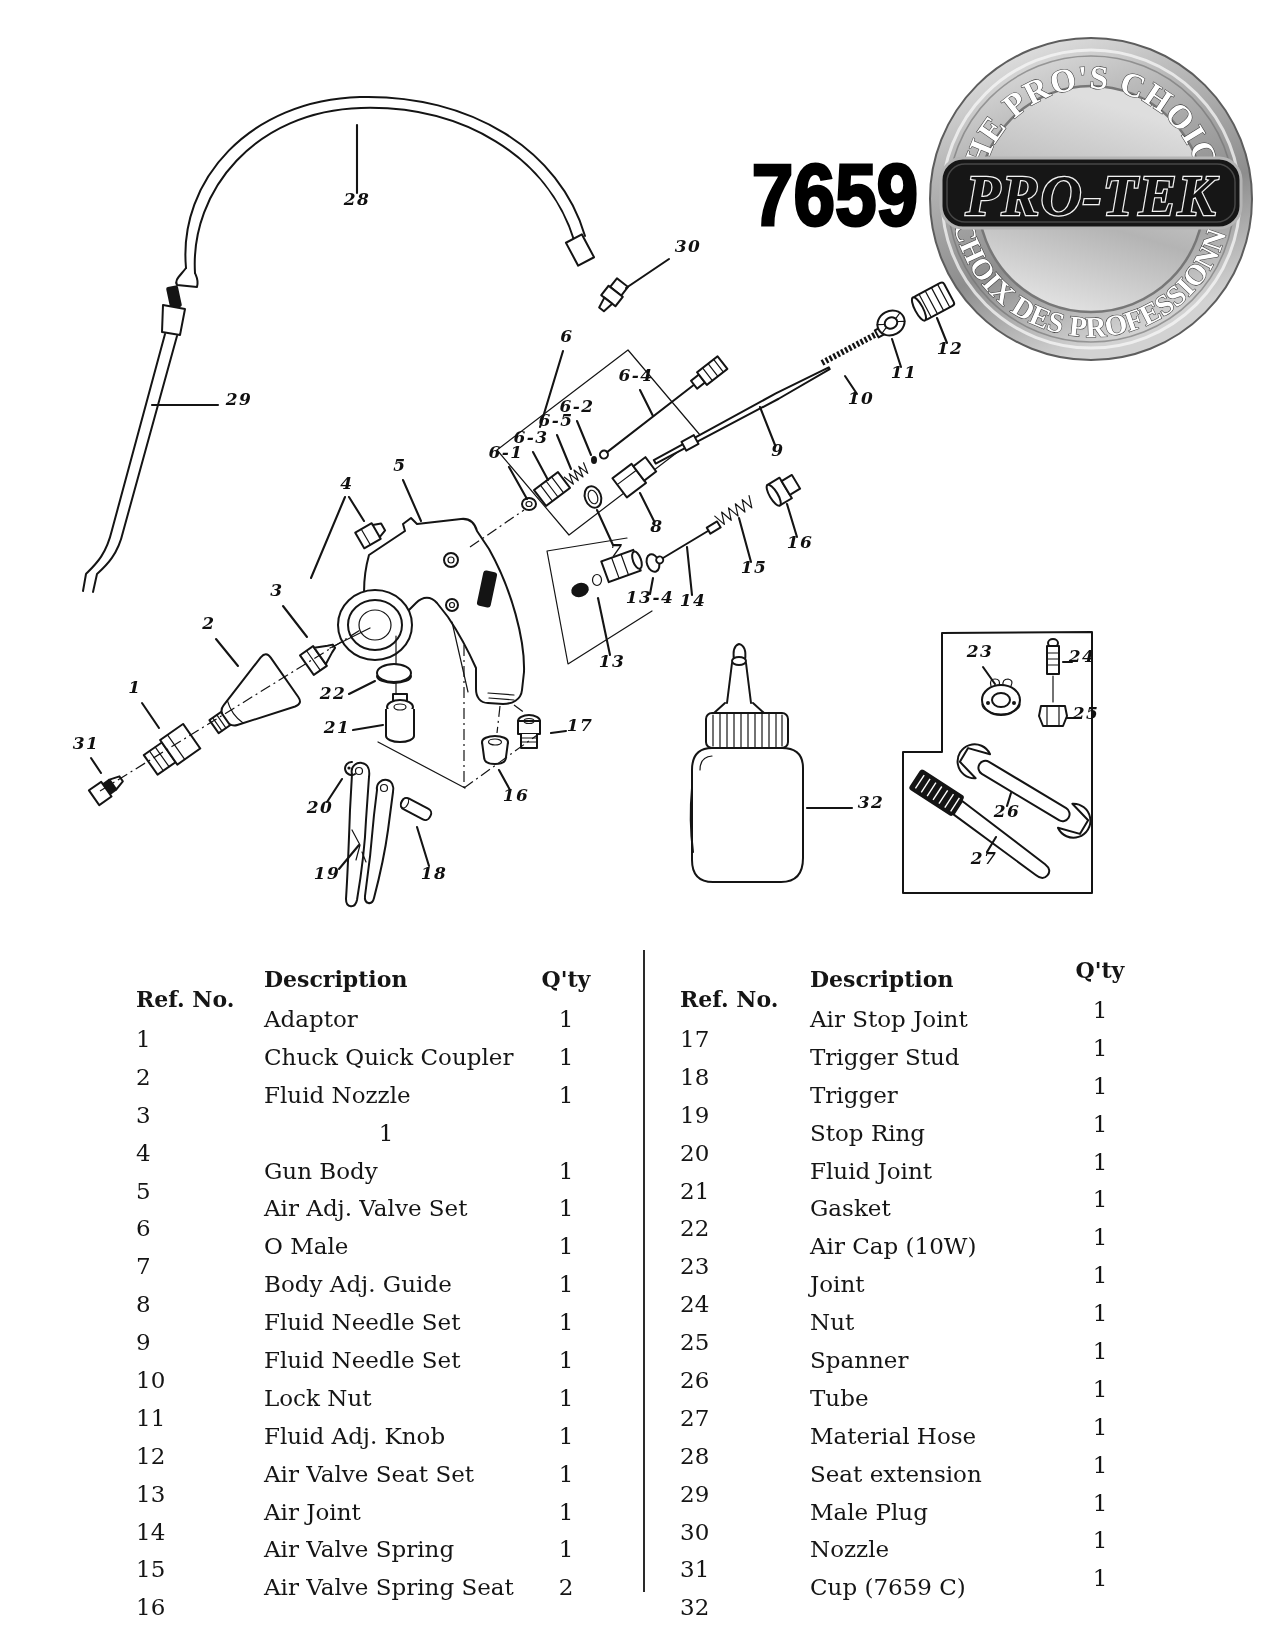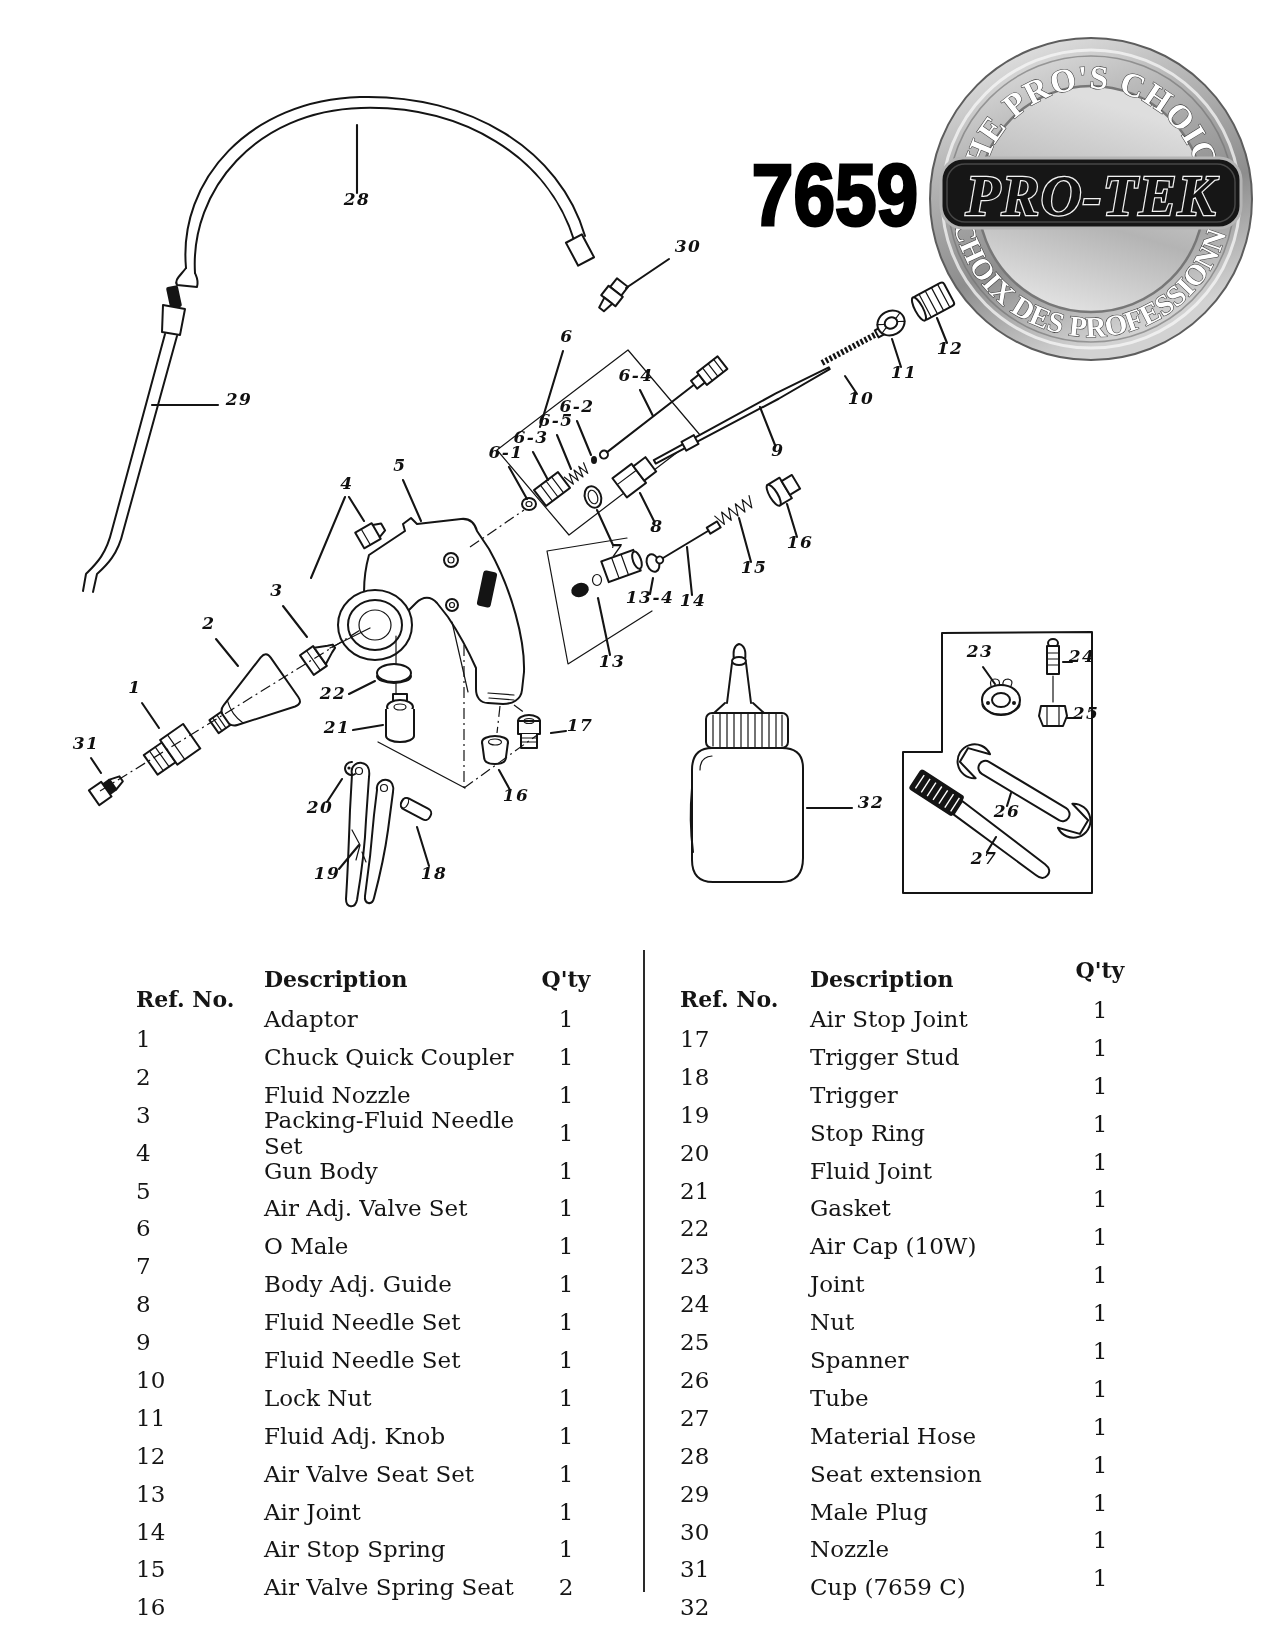--- a/index.html
+++ b/index.html
@@ -521,21 +521,20 @@
           <span class="c-desc">Chuck Quick Coupler</span>
           <span class="c-qty">1</span>
         </div>
         <div class="trow">
           <span class="c-ref">3</span>
           <span class="c-desc">Fluid Nozzle</span>
           <span class="c-qty">1</span>
         </div>
         <div class="trow">
           <span class="c-ref">4</span>
-          <span class="c-desc">Packing-Fluid Needle Set</span>
           <span class="c-qty">1</span>
         </div>
         <div class="trow">
           <span class="c-ref">5</span>
           <span class="c-desc">Gun Body</span>
           <span class="c-qty">1</span>
         </div>
         <div class="trow">
           <span class="c-ref">6</span>
           <span class="c-desc">Air Adj. Valve Set</span>
@@ -576,21 +575,21 @@
           <span class="c-desc">Air Valve Seat Set</span>
           <span class="c-qty">1</span>
         </div>
         <div class="trow">
           <span class="c-ref">14</span>
           <span class="c-desc">Air Joint</span>
           <span class="c-qty">1</span>
         </div>
         <div class="trow">
           <span class="c-ref">15</span>
-          <span class="c-desc">Air Stop Spring</span>
+          <span class="c-desc">Air Valve Spring</span>
           <span class="c-qty">1</span>
         </div>
         <div class="trow">
           <span class="c-ref">16</span>
           <span class="c-desc">Air Valve Spring Seat</span>
           <span class="c-qty">2</span>
         </div>
       </div>
   </div>
 

